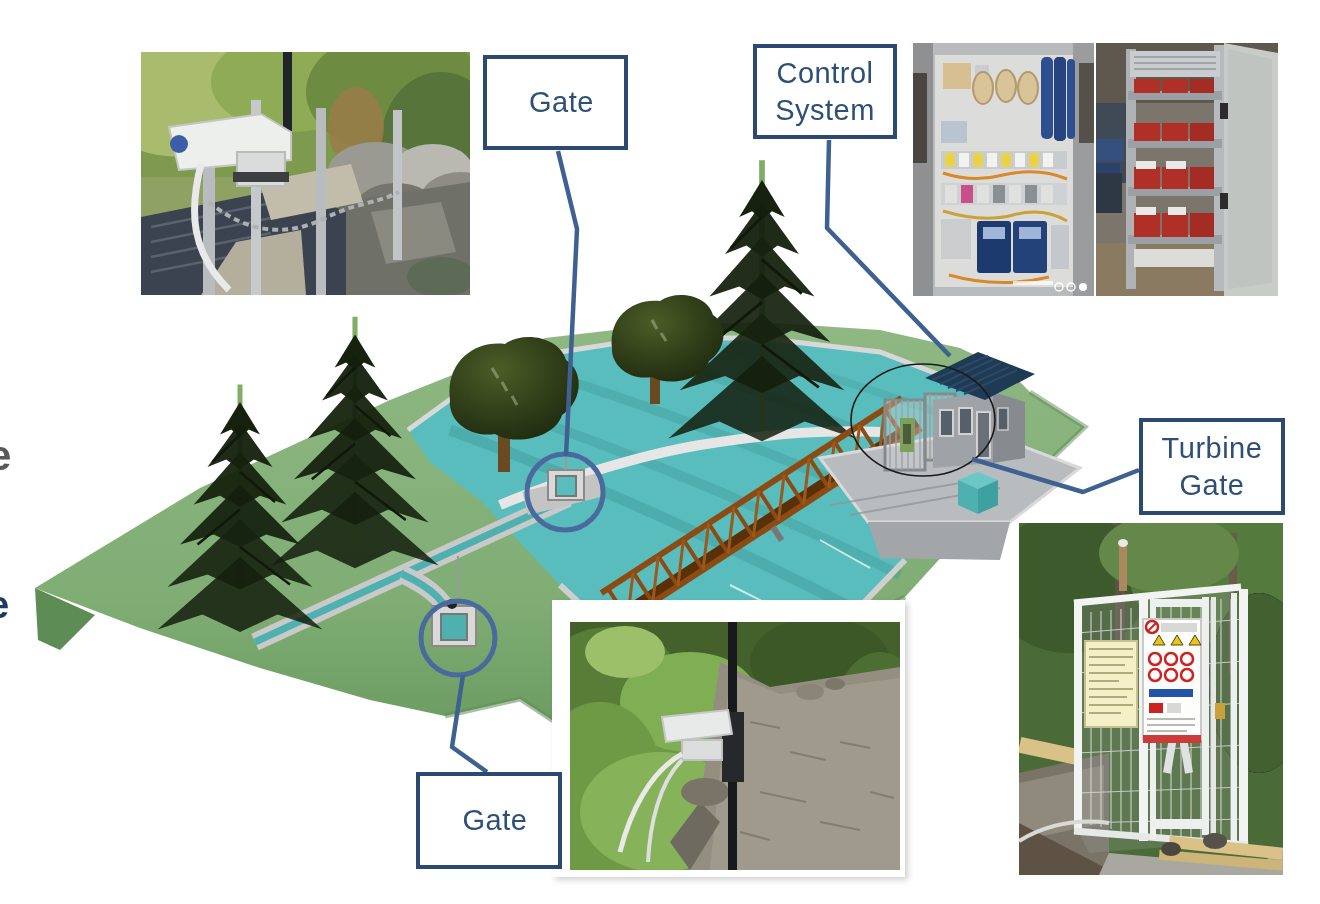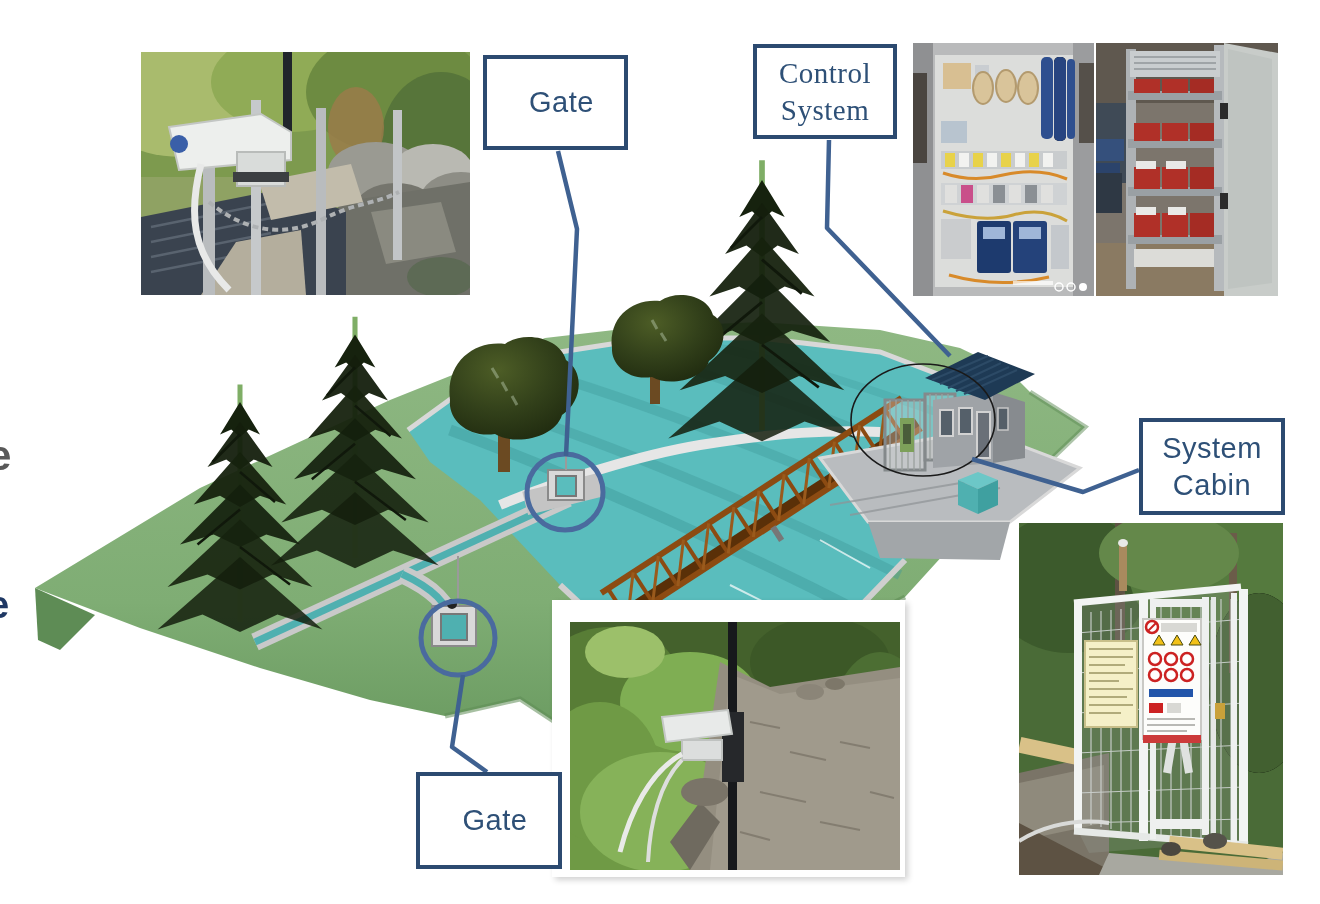--- a/index.html
+++ b/index.html
@@ -14,21 +14,21 @@
     width:1320px;height:904px;position:relative;overflow:hidden;background:#ffffff;
     font-family:"Liberation Sans", sans-serif;
   }
   .label-box{
     position:absolute;background:#ffffff;border:4px solid var(--label_border);
     display:flex;align-items:center;justify-content:center;text-align:center;
     color:var(--label_text);font-size:29px;line-height:1.25;letter-spacing:.5px;
     box-sizing:border-box;z-index:40;padding-left:12px;
   }
   #gate-top-box{left:483px;top:55px;width:145px;height:95px;}
-  #control-system-box{left:753px;top:44px;width:144px;height:95px;padding:0 14px;font-family:Liberation Serif, serif;}
+  #control-system-box{left:753px;top:44px;width:144px;height:95px;padding:0 14px;}
   #turbine-cabin-box{left:1139px;top:418px;width:146px;height:97px;padding:0 14px;}
   #gate-bottom-box{left:416px;top:772px;width:146px;height:97px;}
   .photo{position:absolute;overflow:hidden;z-index:20;}
   .photo svg{display:block;}
   #photo-path-frame{
     position:absolute;left:552px;top:600px;width:353px;height:277px;background:#ffffff;
     box-shadow:3px 3px 6px rgba(0,0,0,.18);z-index:19;
   }
   .edge-fragment{
     position:absolute;left:-12px;font-weight:600;z-index:50;
@@ -453,20 +453,20 @@
   </svg>
 </div>
 
 <div id="gate-top-box" class="label-box">
   <span>Gate</span>
 </div>
 <div id="control-system-box" class="label-box">
   <span>Control System</span>
 </div>
 <div id="turbine-cabin-box" class="label-box">
-  <span>System Cabin</span>
+  <span>Turbine Gate</span>
 </div>
 <div id="gate-bottom-box" class="label-box">
   <span>Gate</span>
 </div>
 
 <span id="edge-fragment-upper" class="edge-fragment">e</span>
 <span id="edge-fragment-lower" class="edge-fragment">e</span>
 
 </body></html>

